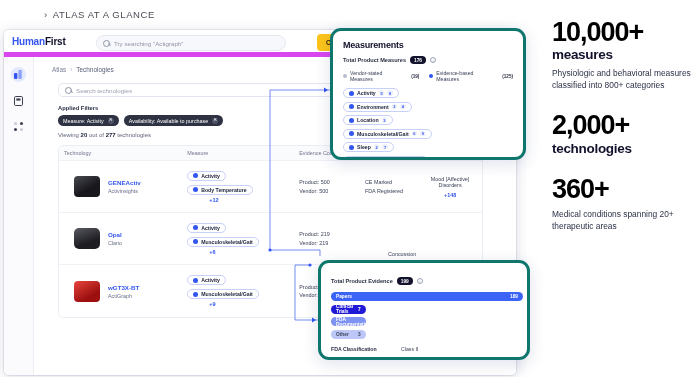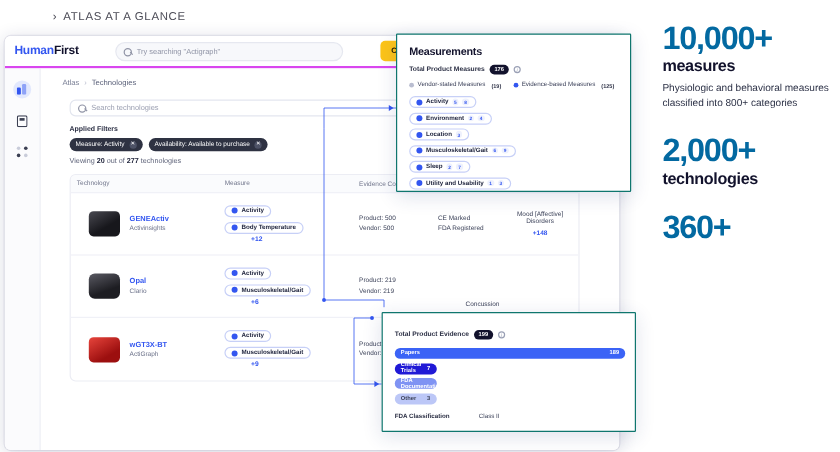--- a/index.html
+++ b/index.html
@@ -25,21 +25,21 @@
   #app-window {
     position: absolute; left: 4px; top: 30px; width: 512px; height: 345px;
     background: #ffffff;
     border-radius: 5px;
     box-shadow: 0 2px 14px rgba(30,40,90,.16), 0 0 0 1px #ececf2;
     overflow: hidden;
   }
 
   #topbar {
     position: absolute; left: 0; top: 0; right: 0; height: 27px;
-    background: #fff; border-bottom: 2px solid #d946ef;
+    background: #fff; border-bottom: 5px solid #d946ef;
     display: flex; align-items: center;
   }
   #logo { margin-left: 8px; font-size: 10px; font-weight: 700; letter-spacing: -.2px; }
   #logo .a { color: #3356f0; } #logo .b { color: #10102b; }
   #searchbar {
     position: absolute; left: 92px; top: 5px; width: 190px; height: 16px;
     background: #f7f8fb; border: 1px solid #e6e8f0; border-radius: 8px;
     display: flex; align-items: center; padding: 0 6px; gap: 4px;
   }
   #searchbar .ph { font-size: 6.2px; color: #9094a6; }
@@ -111,21 +111,21 @@
   .ev { font-size: 5.4px; color: #3c4259; line-height: 1.55; }
   .reg { font-size: 5.4px; color: #3c4259; line-height: 1.55; }
   .med { font-size: 5.4px; color: #3c4259; text-align: center; }
   .med .plus { display:block; color:#3356f0; font-weight:700; margin-top:4px; }
 
   
   #connectors { position: absolute; left: 0; top: 0; width: 540px; height: 377px; pointer-events: none; }
 
   
   .fcard {
-    position: absolute; background: #fff; border: 1px solid #0f766e; border-radius: 1px;
+    position: absolute; background: #fff; border: 3px solid #0f766e; border-radius: 11px;
     box-shadow: 0 4px 16px rgba(35,50,120,.14);
   }
   #card-measurements { left: 330px; top: 28px; width: 196px; height: 132px; padding: 9px 10px; overflow: hidden; }
   #card-evidence     { left: 318px; top: 260px; width: 212px; height: 100px; padding: 8px 10px; overflow: hidden; }
   .card-title { font-size: 9px; font-weight: 700; letter-spacing: -.2px; color: #12122c; }
   .total-line { display: flex; align-items: center; gap: 4px; margin-top: 6px; }
   .total-line .lbl { font-size: 5.6px; font-weight: 700; color: #2b2f44; }
   .pill-dark { background: #12122c; color: #fff; border-radius: 7px; font-size: 4.8px; font-weight: 700; padding: 1.5px 4px; }
   .info-i { width: 6px; height: 6px; border-radius: 50%; border: .8px solid #9aa0b5; color:#9aa0b5; font-size:4.4px; display:flex; align-items:center; justify-content:center; font-style: italic; }
   .legend { display: flex; gap: 10px; margin-top: 6px; align-items: center; }
@@ -150,21 +150,21 @@
   .kv { display: flex; margin-top: 4px; }
   .kv .k { width: 70px; font-size: 5.2px; font-weight: 700; color: #2b2f44; }
   .kv .v { font-size: 5.2px; color: #3c4259; }
   #concussion-label {
     position: absolute; left: 388px; top: 251px; font-size: 5.4px; color: #3c4259;
   }
 
   
   #stats { position: absolute; left: 552px; top: 18px; width: 140px; }
   .stat { margin-bottom: 19px; }
-  .stat .big { font-size: 27px; font-weight: 700; color: #0369a1; letter-spacing: -1px; line-height: 1.05; }
+  .stat .big { font-size: 27px; font-weight: 700; color: #000000; letter-spacing: -1px; line-height: 1.05; }
   .stat .sub { font-size: 13.5px; font-weight: 700; color: #12122c; letter-spacing: -.3px; margin-top: 1px; }
   .stat .desc { font-size: 8.4px; color: #2c3146; line-height: 1.42; margin-top: 6px; }
 </style>
 </head>
 <body>
 
 <div id="left-stage">
 
   <div id="eyebrow">
     <span class="chev">›</span><span>ATLAS AT A GLANCE</span>
@@ -460,14 +460,15 @@
     <div class="big">10,000+</div>
     <div class="sub">measures</div>
     <div class="desc">Physiologic and behavioral measures classified into 800+ categories</div>
   </div>
   <div class="stat">
     <div class="big">2,000+</div>
     <div class="sub">technologies</div>
   </div>
   <div class="stat">
     <div class="big">360+</div>
+    <div class="desc">Medical conditions spanning 20+ therapeutic areas</div>
   </div>
 </div>
 
 </body></html>

